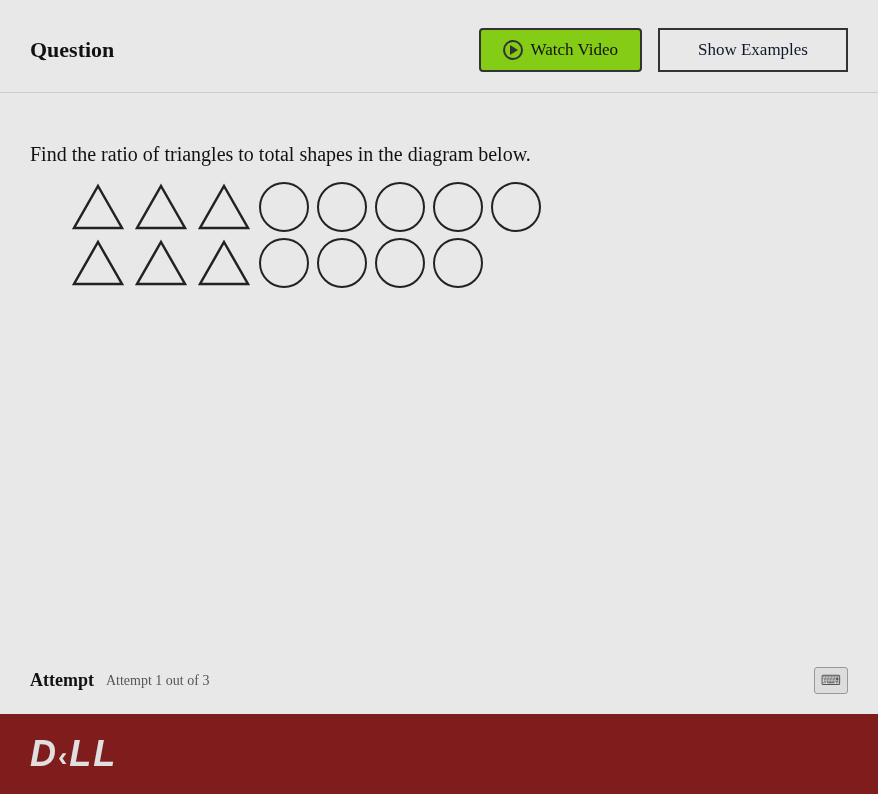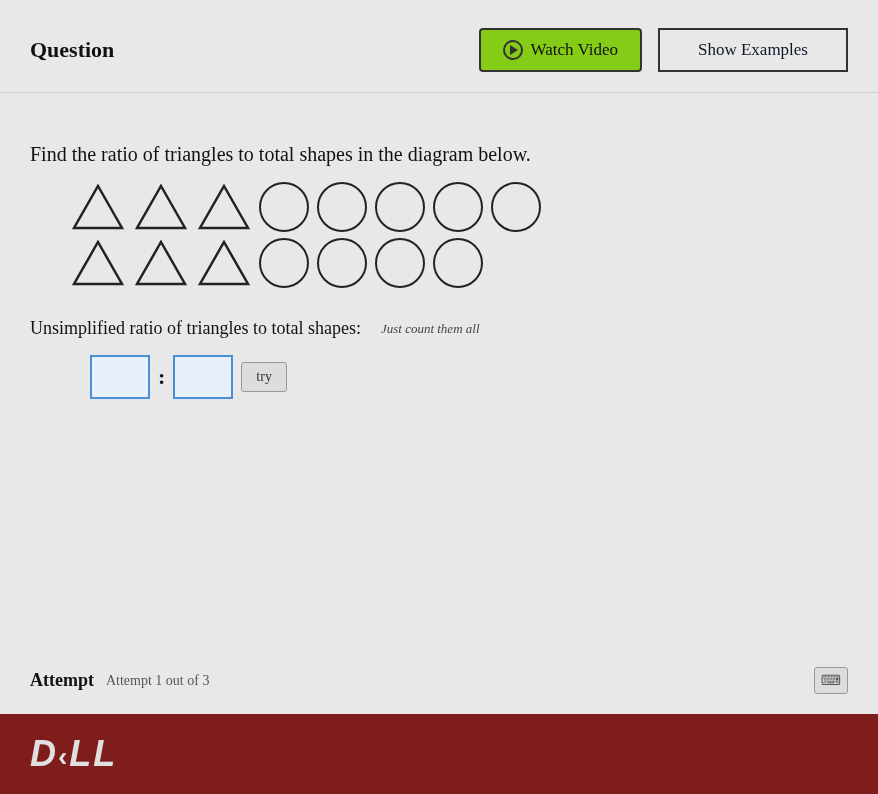--- a/index.html
+++ b/index.html
@@ -314,32 +314,20 @@
             <polygon points="26,3 50,45 2,45" stroke="#222" stroke-width="2.5" fill="none"></polygon>
           </svg>
         </span>
         <span class="circle-shape"></span>
         <span class="circle-shape"></span>
         <span class="circle-shape"></span>
         <span class="circle-shape"></span>
       </div>
     </div>
 
-    <div class="ratio-section">
-      <div class="ratio-label-row">
-        <span class="ratio-label">Unsimplified ratio of triangles to total shapes:</span>
-        <span class="hint-text">Just count them all</span>
-      </div>
-      <div class="ratio-inputs">
-        <input class="ratio-input" type="text" style="">
-        <span class="colon-separator">:</span>
-        <input class="ratio-input" type="text" style="">
-        <button class="try-btn">try</button>
-      </div>
-    </div>
 
     <div class="answer-section">
       <span class="answer-label">Attempt</span>
       <span class="attempt-text">Attempt 1 out of 3</span>
       <div class="keyboard-icon">
         <span>⌨</span>
       </div>
     </div>
 
   </div>

